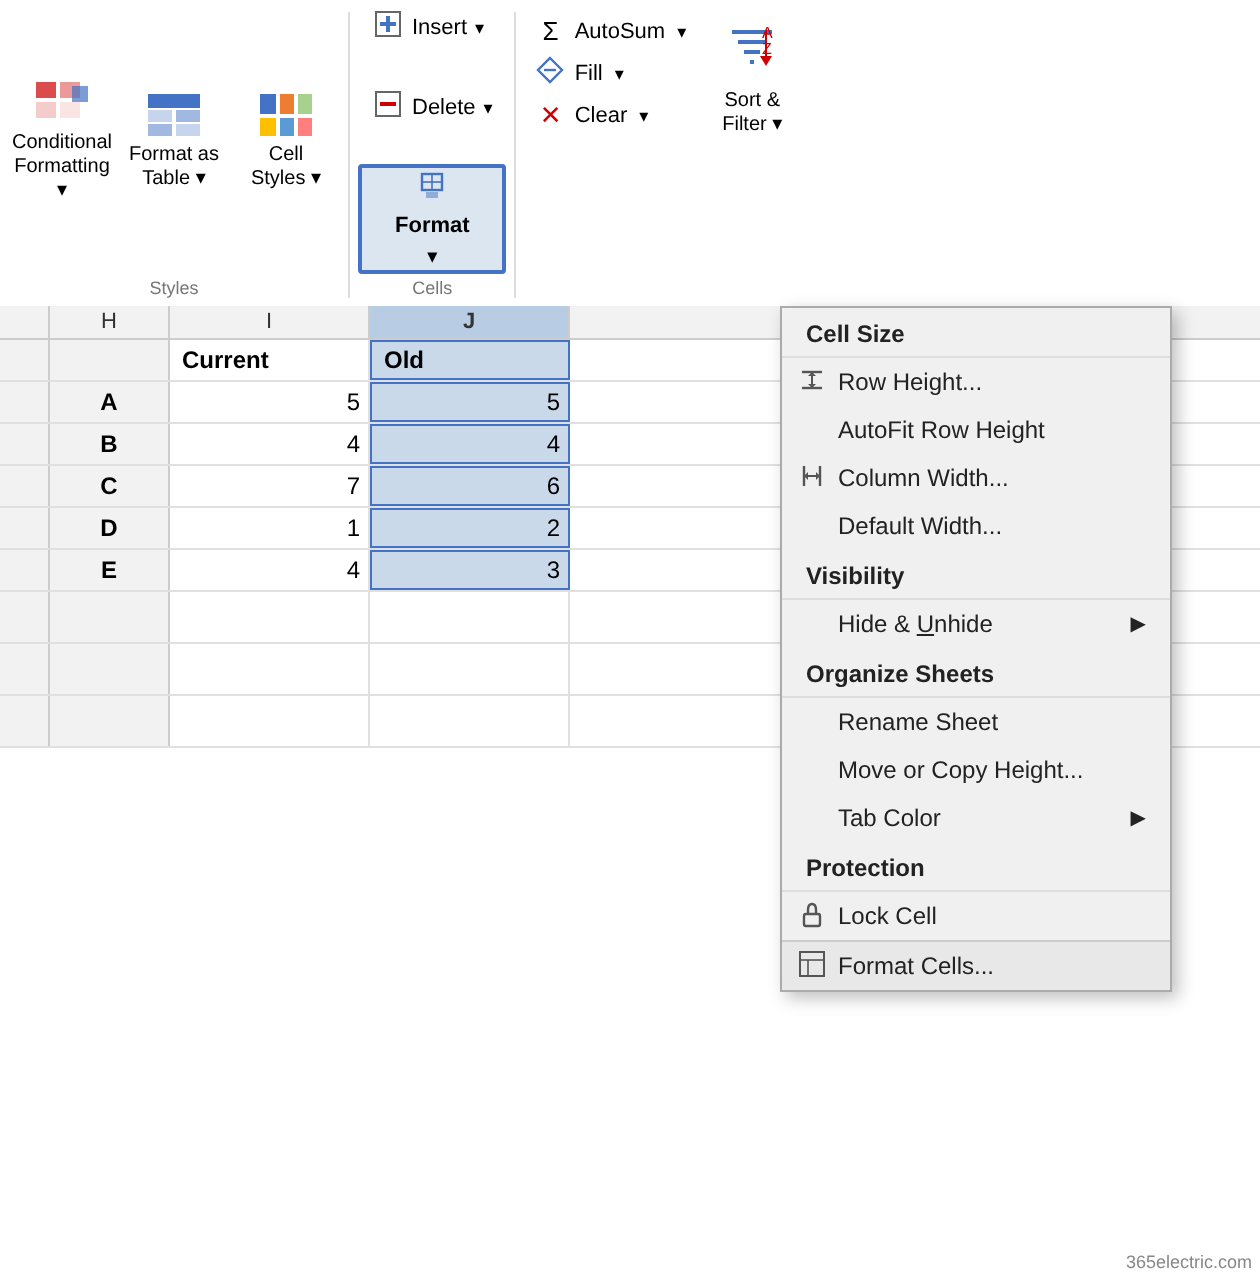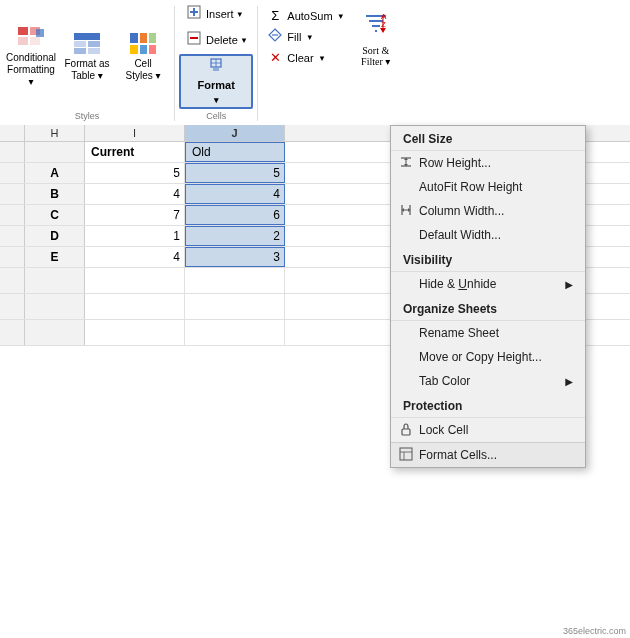--- a/index.html
+++ b/index.html
@@ -9,21 +9,21 @@
     .format-btn-active { background: #dce6f1; border: 2px solid #4472c4 !important; }
 
     
     .edit-group { display: flex; flex-direction: column; gap: 1px; }
     .edit-item { display: flex; align-items: center; gap: 4px; padding: 1px 4px; cursor: pointer; font-size: 11px; border: 1px solid transparent; border-radius: 2px; }
     .edit-item-icon { width: 16px; text-align: center; font-size: 13px; }
 
     
     .sort-btn { display: flex; flex-direction: column; align-items: center; padding: 4px 6px; cursor: pointer; border: 1px solid transparent; border-radius: 2px; }
     .sort-btn .icon { font-size: 22px; }
-    .sort-btn .label { font-size: 10px; font-family: Liberation Serif, serif; }
+    .sort-btn .label { font-size: 10px; }
     .col-headers { display: flex; background: #f2f2f2; border-bottom: 1px solid #ccc; }
     .col-header { border-right: 1px solid #ccc; text-align: center; font-size: 11px; color: #333; padding: 2px 0; }
     .col-h { width: 60px; }
     .col-i { width: 100px; }
     .col-j { width: 100px; background: #b8cce4; font-weight: bold; }
 
     .row-num-col { width: 25px; border-right: 1px solid #ccc; background: #f2f2f2; text-align: center; font-size: 11px; color: #333; flex-shrink: 0; }
 
     .grid-row { display: flex; border-bottom: 1px solid #e0e0e0; }
     .grid-row:first-child { border-top: 1px solid #e0e0e0; }
@@ -100,21 +100,21 @@
     .ribbon-section-content { display: flex; align-items: center; gap: 2px; flex: 1; }
     .ribbon-section-footer { font-size: 9px; color: #777; text-align: center; padding: 2px 0; }
 
     .sep { width: 1px; background: #ddd; margin: 4px 4px; align-self: stretch; }
 
     
     .cond-btn { display: flex; flex-direction: column; align-items: center; width: 54px; cursor: pointer; padding: 2px; border: 1px solid transparent; border-radius: 2px; }
     .cond-icon { width: 32px; height: 28px; display: flex; align-items: center; justify-content: center; }
     .cond-label { font-size: 10px; text-align: center; line-height: 1.2; }
 
-    .insert-delete-format { display: flex; flex-direction: column; gap: 3px; }
+    .insert-delete-format { display: flex; flex-direction: column; gap: 17px; }
     .idf-btn { display: flex; align-items: center; gap: 4px; padding: 2px 6px; cursor: pointer; font-size: 11px; border: 1px solid transparent; border-radius: 2px; white-space: nowrap; }
     .idf-active { background: #dce6f1; font-weight: bold; flex-direction: column; }
     .idf-icon { font-size: 13px; width: 16px; text-align: center; }
     .idf-arrow { font-size: 9px; }
 
     
     .watermark { position: fixed; bottom: 2px; right: 4px; font-size: 9px; color: #888; }
   </style>
 </head>
 <body>
@@ -268,21 +268,21 @@
     <div style="width:25px; border-right:1px solid #ccc; background:#f2f2f2;"></div>
     <div class="col-header col-h">H</div>
     <div class="col-header col-i">I</div>
     <div class="col-header col-j">J</div>
   </div>
 
   <div class="grid-row">
     <div class="row-num-col"></div>
     <div class="cell cell-h"></div>
     <div class="cell cell-i" style="font-weight:bold; justify-content:flex-start; padding-left:6px;">Current</div>
-    <div class="cell cell-j" style="font-weight:normal; justify-content:flex-start; padding-left:6px;text-align:center;">Old</div>
+    <div class="cell cell-j" style="font-weight:bold; justify-content:flex-start; padding-left:6px;text-align:center;">Old</div>
   </div>
 
   <div class="grid-row">
     <div class="row-num-col"></div>
     <div class="cell cell-h">A</div>
     <div class="cell cell-i">5</div>
     <div class="cell cell-j">5</div>
   </div>
   <div class="grid-row">
     <div class="row-num-col"></div>

